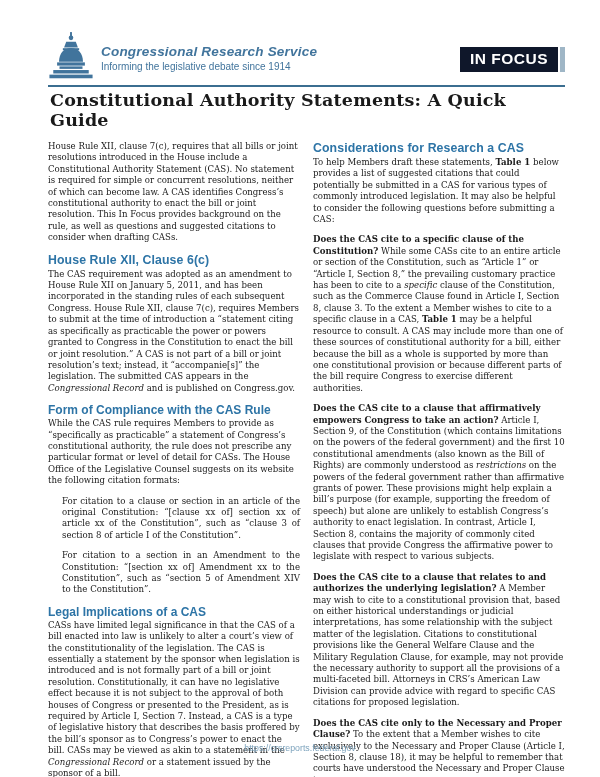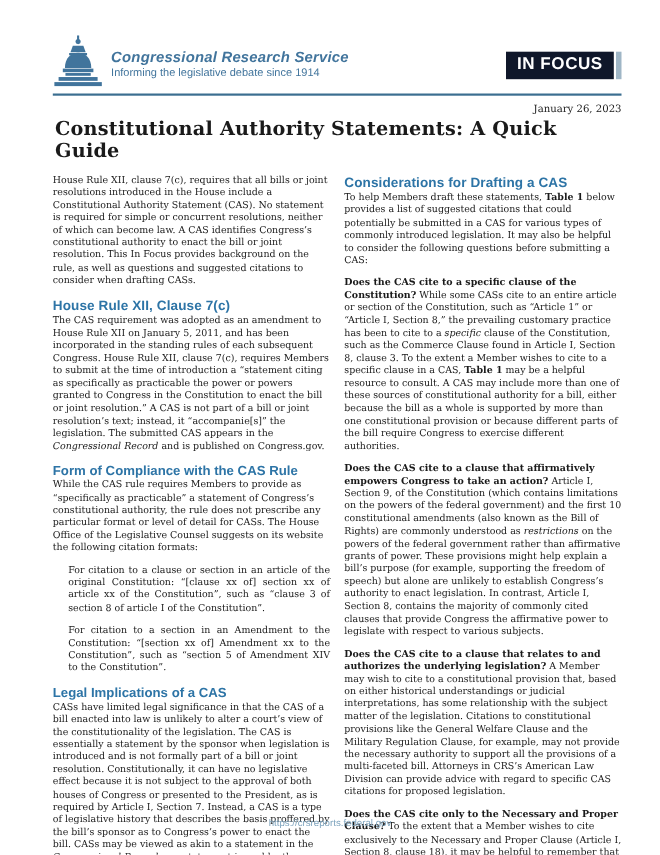--- a/index.html
+++ b/index.html
@@ -61,42 +61,41 @@
       </div>
     </div>
     <div class="badge-wrap">
       <span class="badge">IN FOCUS</span>
       <span class="badge-strip"></span>
     </div>
   </div>
 
   <div class="header-rule"></div>
 
-  <div class="date">January 26, 2023</div>
   <h1>Constitutional Authority Statements: A Quick Guide</h1>
 
   <div class="columns">
 
     <div class="col">
       <p>House Rule XII, clause 7(c), requires that all bills or joint resolutions introduced in the House include a Constitutional Authority Statement (CAS). No statement is required for simple or concurrent resolutions, neither of which can become law. A CAS identifies Congress’s constitutional authority to enact the bill or joint resolution. This In Focus provides background on the rule, as well as questions and suggested citations to consider when drafting CASs.</p>
 
-      <h2 class="sect">House Rule XII, Clause 7(c)</h2>
+      <h2 class="sect">House Rule XII, Clause 6(c)</h2>
       <p><span>The CAS requirement was adopted as an amendment to House Rule XII on January 5, 2011, and has been incorporated in the standing rules of each subsequent Congress. House Rule XII, clause 7(c), requires Members to submit at the time of introduction a “statement citing as specifically as practicable the power or powers granted to Congress in the Constitution to enact the bill or joint resolution.” A CAS is not part of a bill or joint resolution’s text; instead, it “accompanie[s]” the legislation. The submitted CAS appears in the </span><i>Congressional Record</i><span> and is published on Congress.gov.</span></p>
 
       <h3 class="sub">Form of Compliance with the CAS Rule</h3>
       <p>While the CAS rule requires Members to provide as “specifically as practicable” a statement of Congress’s constitutional authority, the rule does not prescribe any particular format or level of detail for CASs. The House Office of the Legislative Counsel suggests on its website the following citation formats:</p>
       <blockquote>For citation to a clause or section in an article of the original Constitution: “[clause xx of] section xx of article xx of the Constitution”, such as “clause 3 of section 8 of article I of the Constitution”.</blockquote>
       <blockquote>For citation to a section in an Amendment to the Constitution: “[section xx of] Amendment xx to the Constitution”, such as “section 5 of Amendment XIV to the Constitution”.</blockquote>
 
       <h3 class="sub">Legal Implications of a CAS</h3>
       <p><span>CASs have limited legal significance in that the CAS of a bill enacted into law is unlikely to alter a court’s view of the constitutionality of the legislation. The CAS is essentially a statement by the sponsor when legislation is introduced and is not formally part of a bill or joint resolution. Constitutionally, it can have no legislative effect because it is not subject to the approval of both houses of Congress or presented to the President, as is required by Article I, Section 7. Instead, a CAS is a type of legislative history that describes the basis proffered by the bill’s sponsor as to Congress’s power to enact the bill. CASs may be viewed as akin to a statement in the </span><i>Congressional Record</i><span> or a statement issued by the sponsor of a bill.</span></p>
     </div>
 
     <div class="col">
-      <h2 class="sect">Considerations for Drafting a CAS</h2>
+      <h2 class="sect">Considerations for Research a CAS</h2>
       <p><span>To help Members draft these statements, </span><b>Table 1</b><span> below provides a list of suggested citations that could potentially be submitted in a CAS for various types of commonly introduced legislation. It may also be helpful to consider the following questions before submitting a CAS:</span></p>
 
       <p class="q"><b>Does the CAS cite to a specific clause of the Constitution?</b><span> While some CASs cite to an entire article or section of the Constitution, such as “Article 1” or “Article I, Section 8,” the prevailing customary practice has been to cite to a </span><i>specific</i><span> clause of the Constitution, such as the Commerce Clause found in Article I, Section 8, clause 3. To the extent a Member wishes to cite to a specific clause in a CAS, </span><b>Table 1</b><span> may be a helpful resource to consult. A CAS may include more than one of these sources of constitutional authority for a bill, either because the bill as a whole is supported by more than one constitutional provision or because different parts of the bill require Congress to exercise different authorities.</span></p>
       <p class="q"><b>Does the CAS cite to a clause that affirmatively empowers Congress to take an action?</b><span> Article I, Section 9, of the Constitution (which contains limitations on the powers of the federal government) and the first 10 constitutional amendments (also known as the Bill of Rights) are commonly understood as </span><i>restrictions</i><span> on the powers of the federal government rather than affirmative grants of power. These provisions might help explain a bill’s purpose (for example, supporting the freedom of speech) but alone are unlikely to establish Congress’s authority to enact legislation. In contrast, Article I, Section 8, contains the majority of commonly cited clauses that provide Congress the affirmative power to legislate with respect to various subjects.</span></p>
       <p class="q"><b>Does the CAS cite to a clause that relates to and authorizes the underlying legislation?</b><span> A Member may wish to cite to a constitutional provision that, based on either historical understandings or judicial interpretations, has some relationship with the subject matter of the legislation. Citations to constitutional provisions like the General Welfare Clause and the Military Regulation Clause, for example, may not provide the necessary authority to support all the provisions of a multi-faceted bill. Attorneys in CRS’s American Law Division can provide advice with regard to specific CAS citations for proposed legislation.</span></p>
       <p class="q"><b>Does the CAS cite only to the Necessary and Proper Clause?</b><span> To the extent that a Member wishes to cite exclusively to the Necessary and Proper Clause (Article I, Section 8, clause 18), it may be helpful to remember that courts have understood the Necessary and Proper Clause to</span></p>
     </div>
 
   </div>
 

